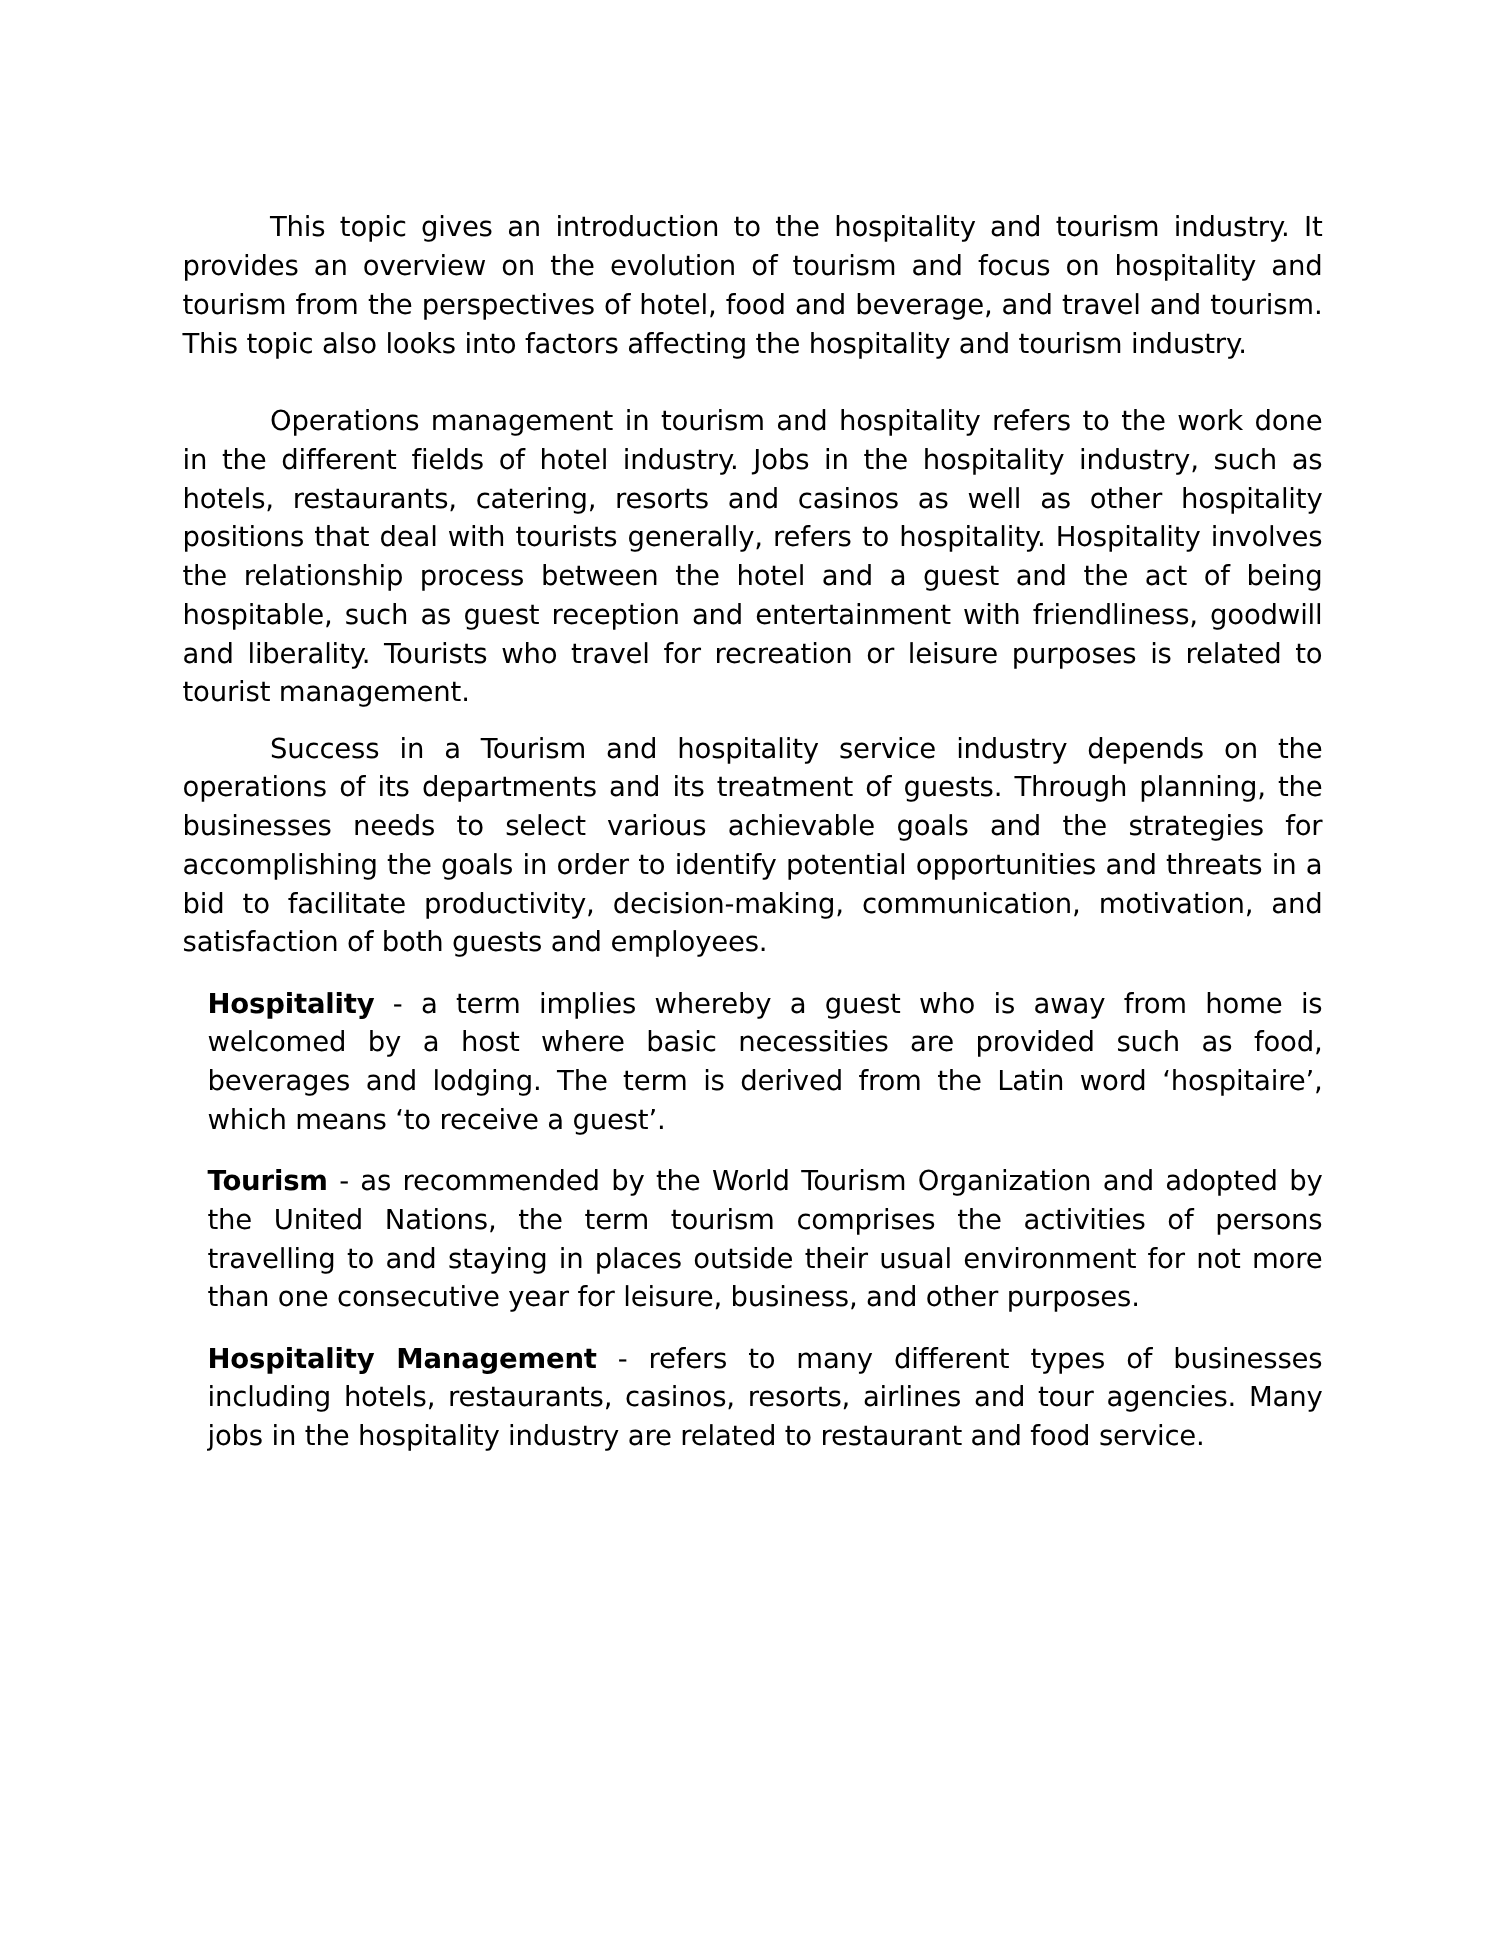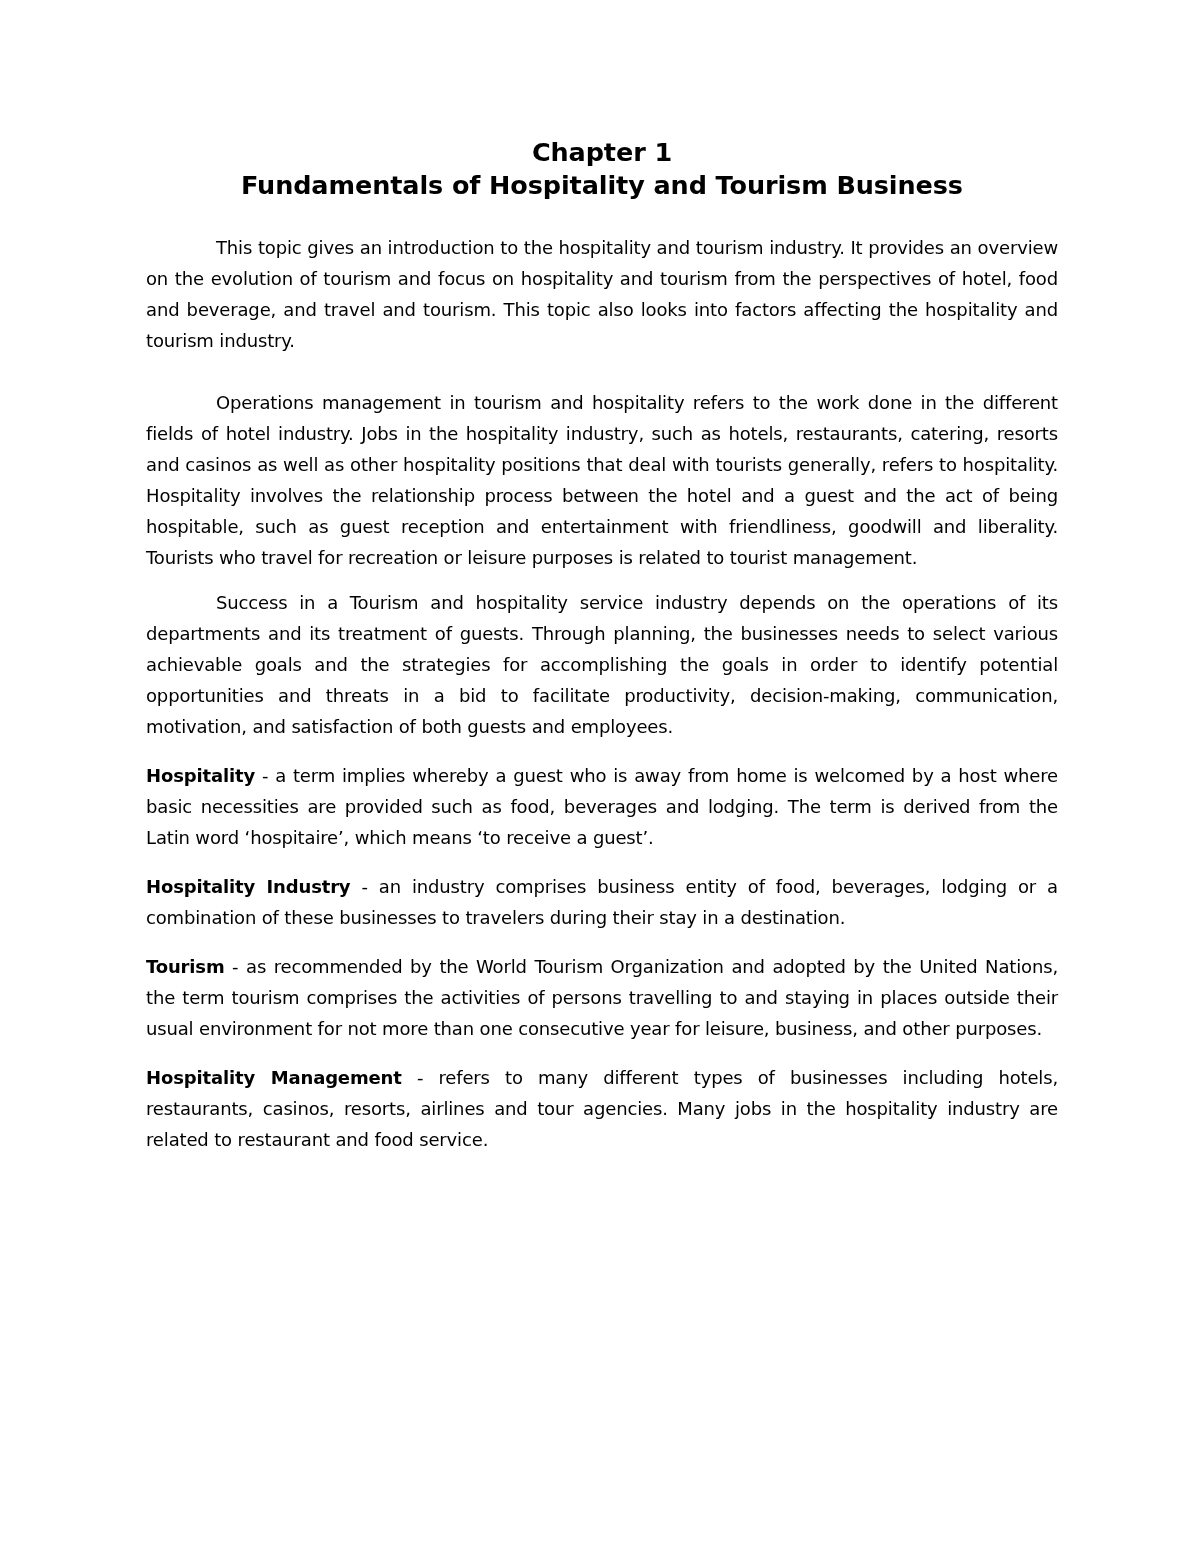--- a/index.html
+++ b/index.html
@@ -32,65 +32,59 @@
   }
   .title-line {
     display: block;
   }
   .title-line-2 {
     margin-top: 1px;
   }
   .body-para {
     text-align: justify;
     text-justify: inter-word;
-    font-size: 18px;
+    font-size: 22px;
     line-height: 31px;
     margin: 0;
     letter-spacing: -0.15px;
   }
   .indent {
     text-indent: 70px;
   }
   .gap-lg {
     margin-top: 31px;
   }
   .gap-md {
     margin-top: 18px;
+    margin-left: 20px;
   }
   .gap-sm {
     margin-top: 14px;
   }
   .term {
     font-weight: bold;
   }
 </style>
 </head>
 <body>
 
 <div class="page">
   <div class="content">
 
-    <div class="doc-title">
-      <span class="title-line">Chapter 1</span>
-      <span class="title-line title-line-2">Fundamentals of Hospitality and Tourism Business</span>
-    </div>
 
     <p class="body-para indent gap-lg">This topic gives an introduction to the hospitality and tourism industry. It provides an overview on the evolution of tourism and focus on hospitality and tourism from the perspectives of hotel, food and beverage, and travel and tourism. This topic also looks into factors affecting the hospitality and tourism industry.</p>
 
     <p class="body-para indent gap-lg">Operations management in tourism and hospitality refers to the work done in the different fields of hotel industry. Jobs in the hospitality industry, such as hotels, restaurants, catering, resorts and casinos as well as other hospitality positions that deal with tourists generally, refers to hospitality. Hospitality involves the relationship process between the hotel and a guest and the act of being hospitable, such as guest reception and entertainment with friendliness, goodwill and liberality. Tourists who travel for recreation or leisure purposes is related to tourist management.</p>
 
     <p class="body-para indent gap-sm">Success in a Tourism and hospitality service industry depends on the operations of its departments and its treatment of guests. Through planning, the businesses needs to select various achievable goals and the strategies for accomplishing the goals in order to identify potential opportunities and threats in a bid to facilitate productivity, decision-making, communication, motivation, and satisfaction of both guests and employees.</p>
 
     <p class="body-para gap-md">
       <span class="term">Hospitality</span><span> - </span><span>a term implies whereby a guest who is away from home is welcomed by a host where basic necessities are provided such as food, beverages and lodging. The term is derived from the Latin word ‘hospitaire’, which means ‘to receive a guest’.</span>
     </p>
 
-    <p class="body-para gap-md">
-      <span class="term">Hospitality Industry</span><span> - </span><span>an industry comprises business entity of food, beverages, lodging or a combination of these businesses to travelers during their stay in a destination.</span>
-    </p>
 
     <p class="body-para gap-md">
       <span class="term">Tourism</span><span> - </span><span>as recommended by the World Tourism Organization and adopted by the United Nations, the term tourism comprises the activities of persons travelling to and staying in places outside their usual environment for not more than one consecutive year for leisure, business, and other purposes.</span>
     </p>
 
     <p class="body-para gap-md">
       <span class="term">Hospitality Management</span><span> - </span><span>refers to many different types of businesses including hotels, restaurants, casinos, resorts, airlines and tour agencies. Many jobs in the hospitality industry are related to restaurant and food service.</span>
     </p>
 
   </div>

